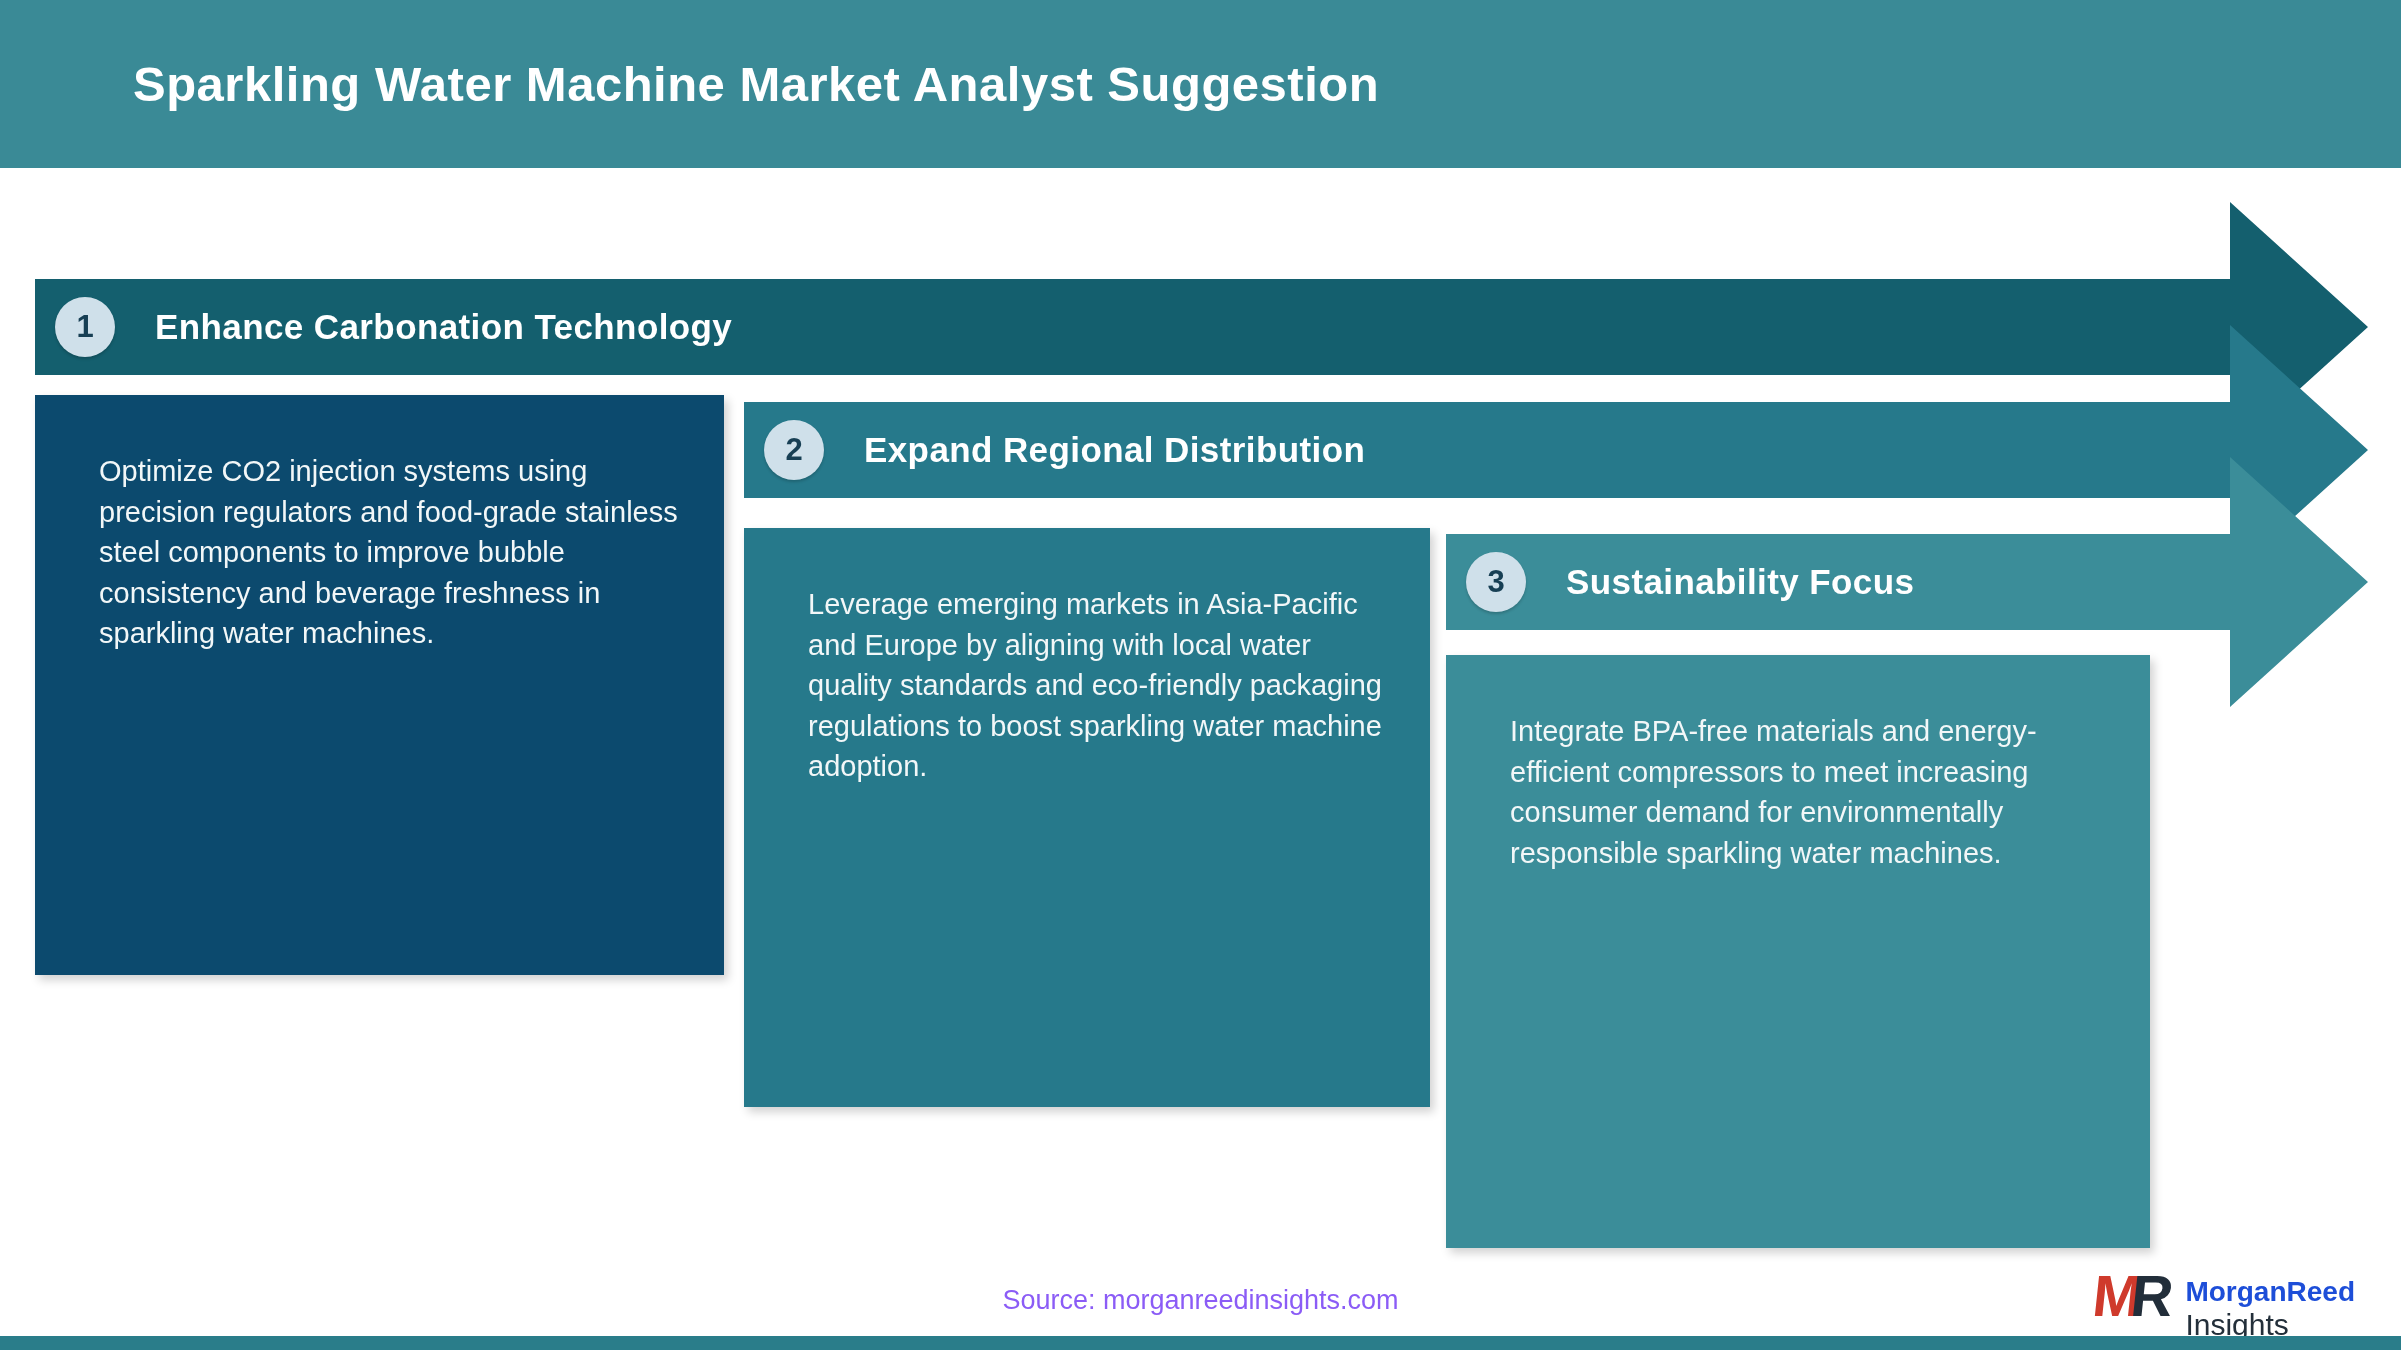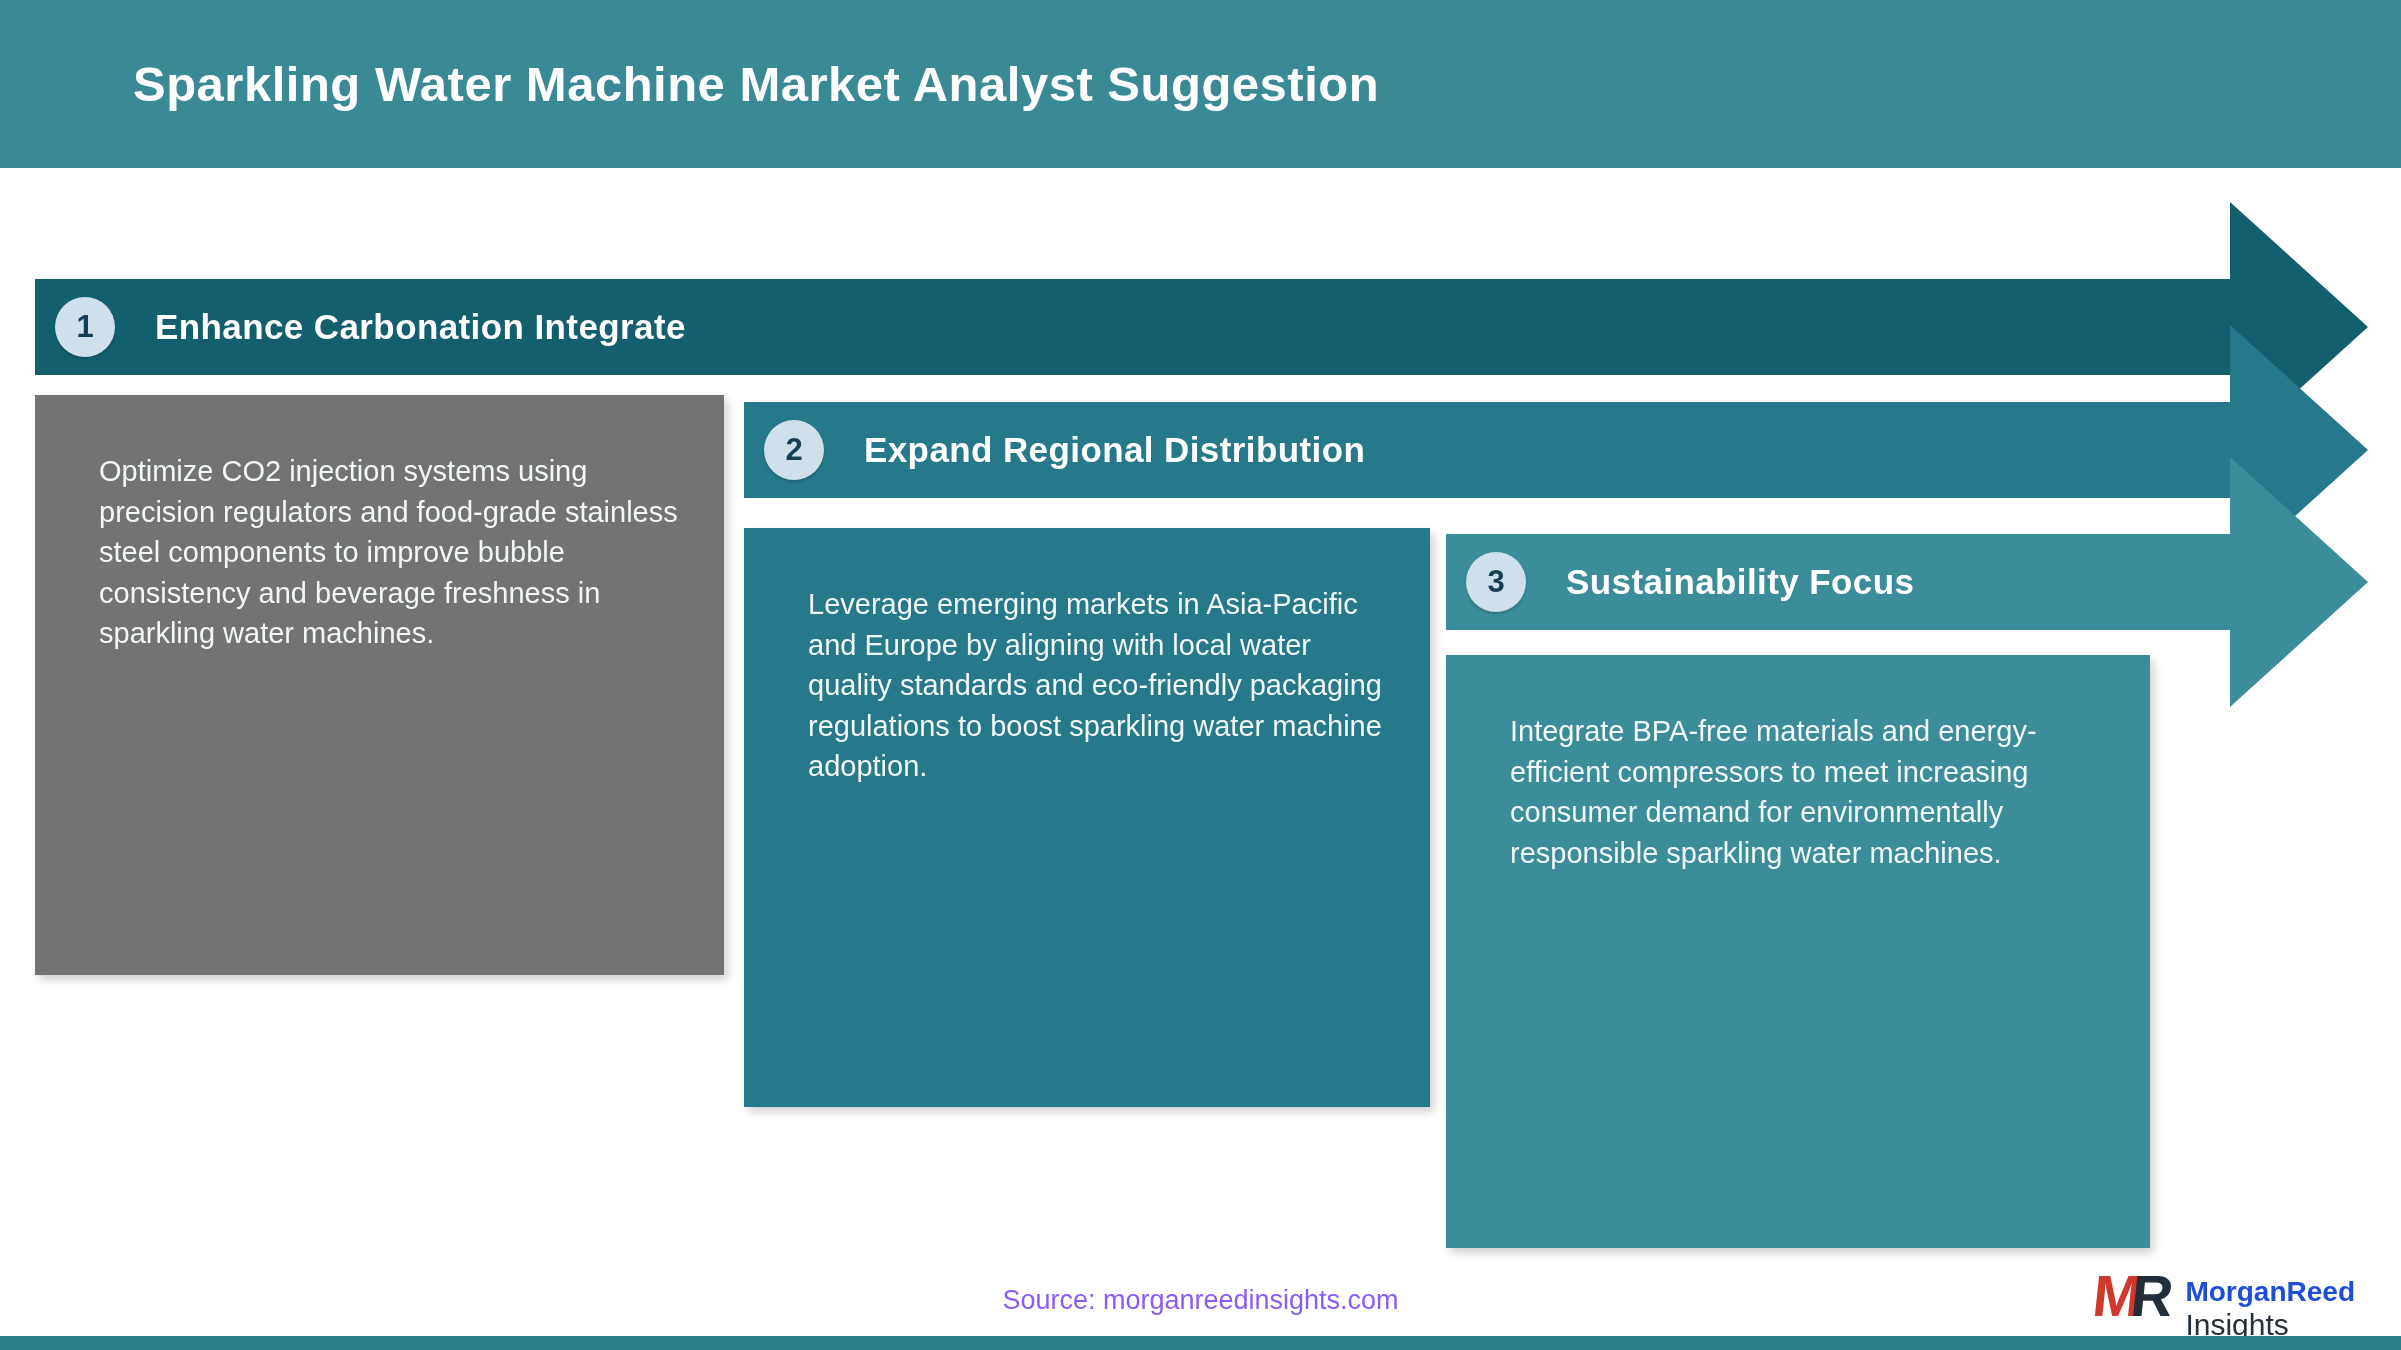--- a/index.html
+++ b/index.html
@@ -101,21 +101,21 @@
     box-shadow: 4px 5px 9px rgba(0,0,0,0.18);
     box-sizing: border-box;
     padding: 56px 46px 0 64px;
   }
   .detail-box p {
     margin: 0;
     font-size: 29px;
     line-height: 1.4;
     font-weight: 400;
   }
-  .box-1 { left: 35px;   top: 395px; width: 689px; height: 580px; background: #737373; }
+  .box-1 { left: 35px;   top: 395px; width: 689px; height: 580px; background: #0c4a6e; }
   .box-2 { left: 744px;  top: 528px; width: 686px; height: 579px; background: #26798b; }
   .box-3 { left: 1446px; top: 655px; width: 704px; height: 593px; background: #3b8d99; }
 
   
   .source-line {
     position: absolute;
     left: 0;
     top: 1285px;
     width: 100%;
     text-align: center;
@@ -158,21 +158,21 @@
 <div class="page">
 
   <header class="top-band">
     <h1>Sparkling Water Machine Market Analyst Suggestion</h1>
   </header>
 
   <div class="arrow arrow-1">
     <div class="arrow-shape"></div>
     <div class="arrow-content">
       <span class="num-circle">1</span>
-      <span class="arrow-label">Enhance Carbonation Integrate</span>
+      <span class="arrow-label">Enhance Carbonation Technology</span>
     </div>
   </div>
 
   <div class="arrow arrow-2">
     <div class="arrow-shape"></div>
     <div class="arrow-content">
       <span class="num-circle">2</span>
       <span class="arrow-label">Expand Regional Distribution</span>
     </div>
   </div>

